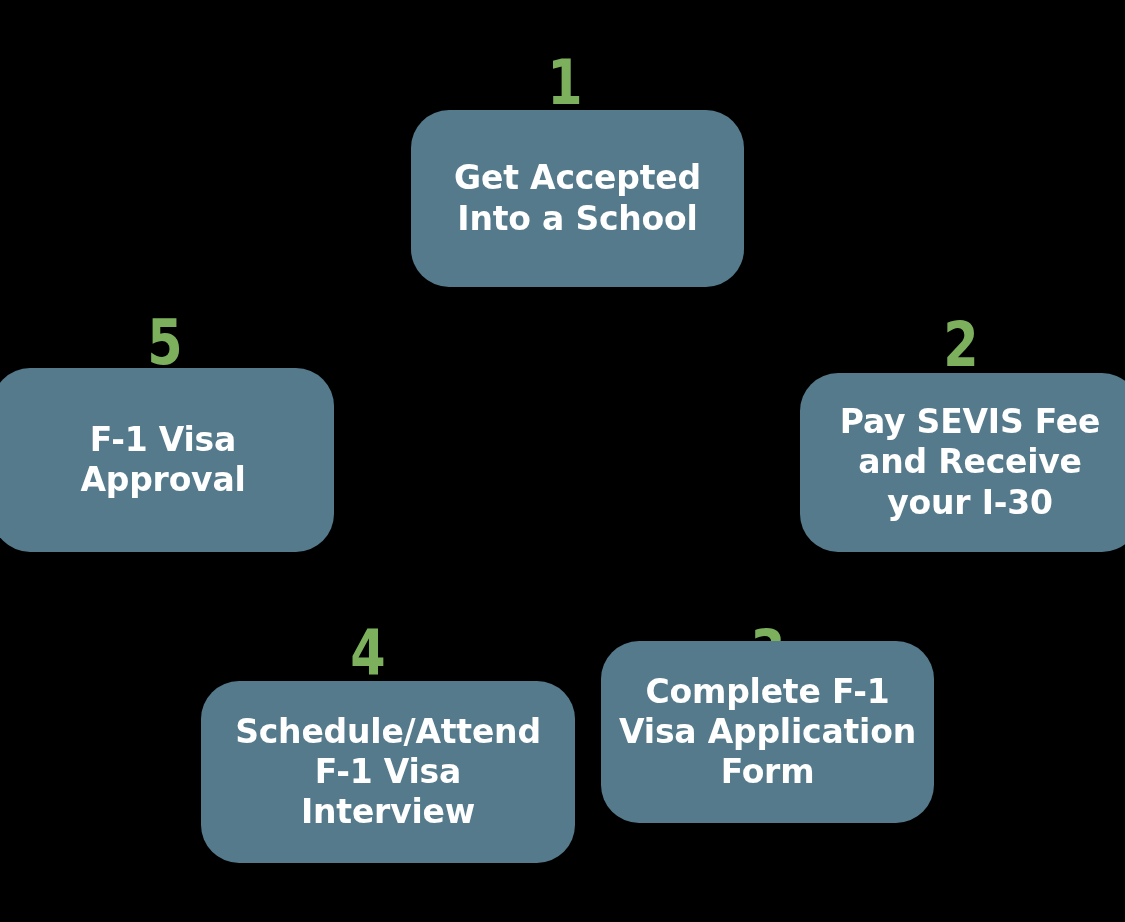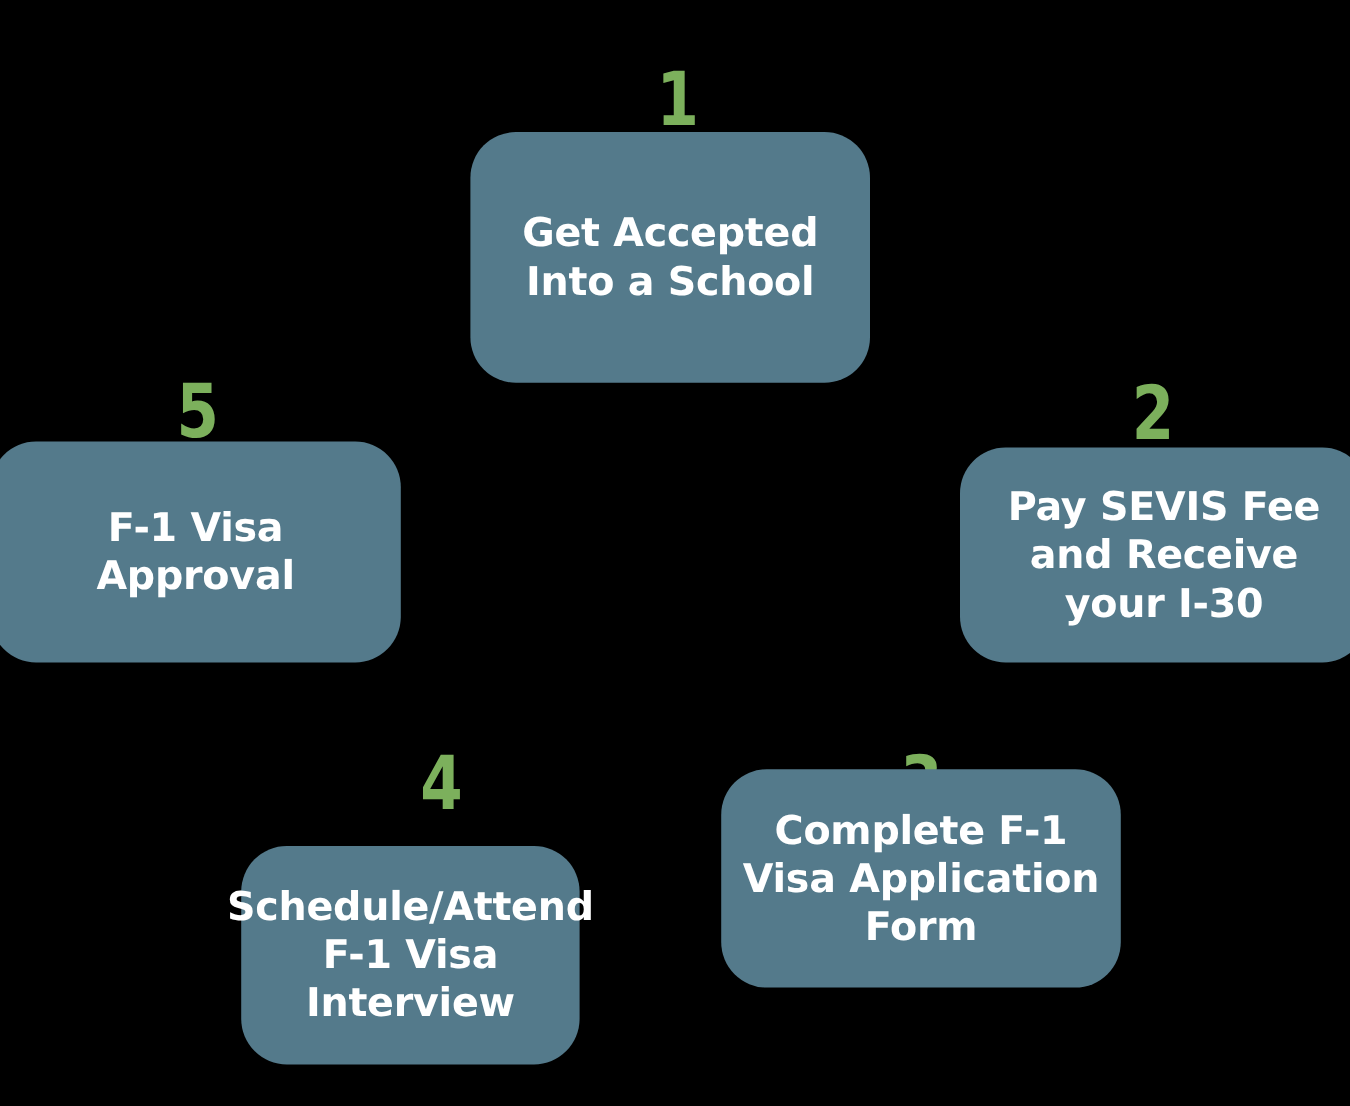--- a/index.html
+++ b/index.html
@@ -51,33 +51,33 @@
     font-weight: bold;
     font-size: 33px;
     line-height: 1.22;
     text-align: center;
     white-space: pre-line;
     letter-spacing: -0.2px;
   }
 
   
   #step-1 .step-number { left: 524px;  top: 52px; }
-  #step-1 .step-box    { left: 392px;  top: 110px; width: 333px; height: 209px; }
+  #step-1 .step-box    { left: 411px;  top: 110px; width: 333px; height: 177px; }
 
   
   #step-2 .step-number { left: 920px;  top: 314px; }
   #step-2 .step-box    { left: 800px;  top: 373px; width: 340px; height: 179px; }
 
   
   #step-3 .step-number { left: 727px;  top: 622px; }
   #step-3 .step-box    { left: 601px;  top: 641px; width: 333px; height: 182px; }
 
   
   #step-4 .step-number { left: 327px;  top: 622px; }
-  #step-4 .step-box    { left: 201px;  top: 705px; width: 282px; height: 182px; }
+  #step-4 .step-box    { left: 201px;  top: 681px; width: 374px; height: 182px; }
 
   
   #step-5 .step-number { left: 124px;  top: 312px; }
   #step-5 .step-box    { left: -8px;   top: 368px; width: 342px; height: 184px; }
 </style>
 </head>
 <body>
 
 <div id="diagram-canvas">
 

